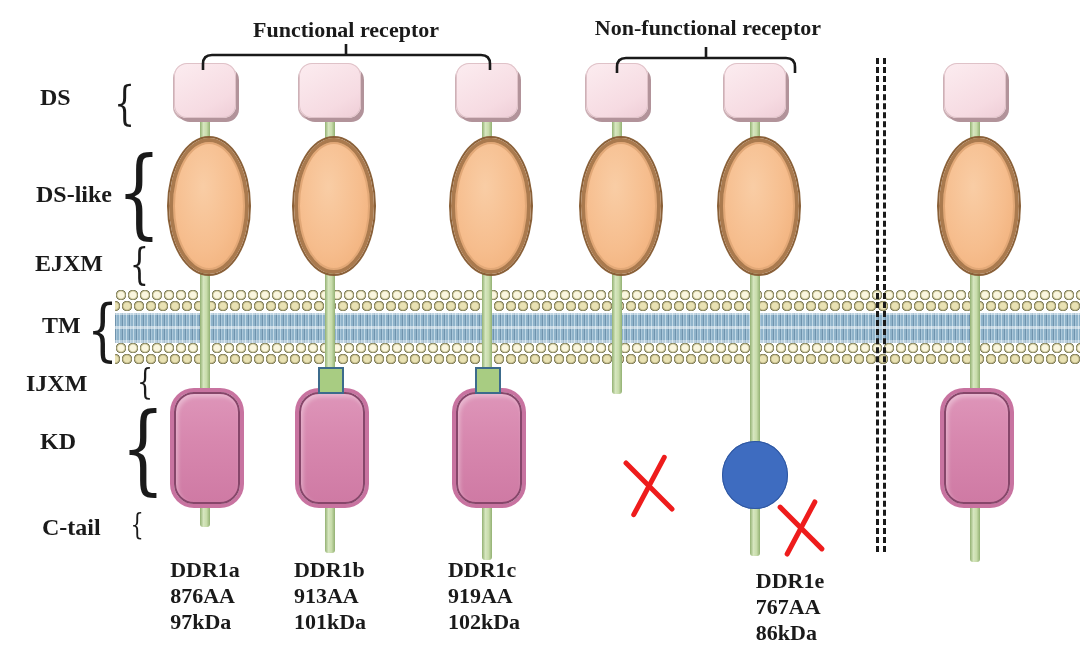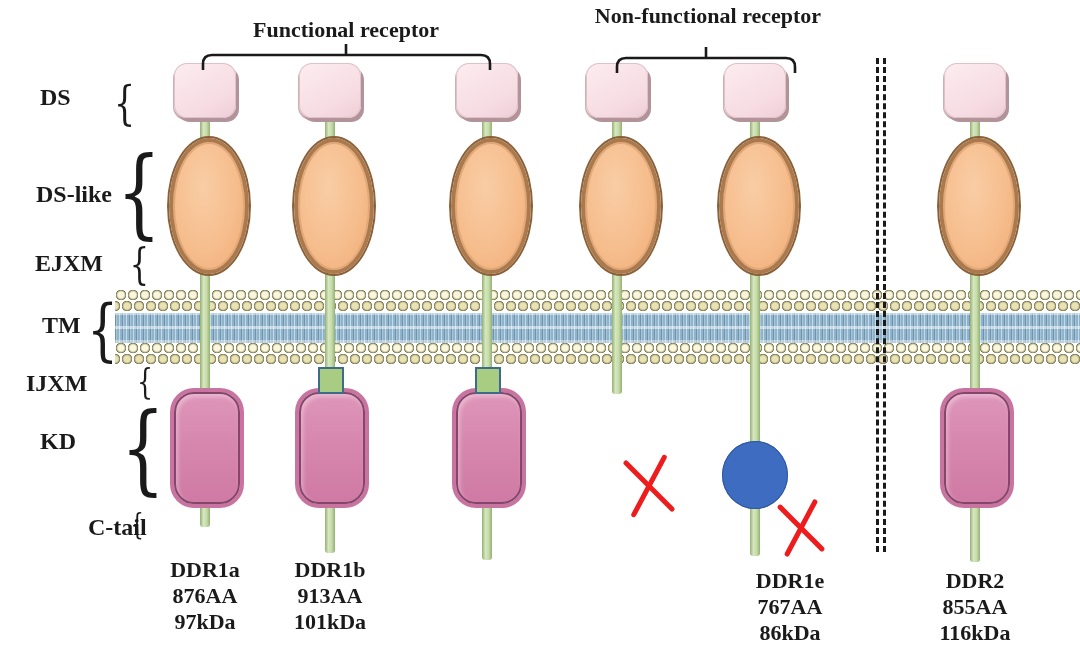--- a/index.html
+++ b/index.html
@@ -3,21 +3,21 @@
 <meta charset="utf-8">
 <style>
   html,body{margin:0;padding:0;background:#ffffff;}
   body{width:1080px;height:646px;position:relative;overflow:hidden;
        font-family:"Liberation Serif","DejaVu Serif",serif;color:#1a1a1a;}
   .stage{position:absolute;inset:0;}
 
   
   .group-label{position:absolute;transform:translateX(-50%);font-size:22px;font-weight:bold;white-space:nowrap;}
   .dlabel{position:absolute;font-size:24px;font-weight:bold;white-space:nowrap;}
-  .rlabel{position:absolute;transform:translateX(-50%);text-align:center;font-size:22px;font-weight:bold;line-height:26px;white-space:nowrap;}
+  .rlabel{position:absolute;transform:translateX(-50%);font-size:22px;font-weight:bold;line-height:26px;white-space:nowrap;}
 
   
   .brace{position:absolute;display:flex;align-items:center;justify-content:center;width:18px;overflow:visible;}
   .brace::before{content:"{";font-family:"DejaVu Serif",serif;font-weight:400;line-height:1;display:block;transform:scaleX(.72);color:#1a1a1a;}
 
   
   .membrane{position:absolute;left:115px;top:289px;width:965px;height:78px;}
   .m-heads{position:absolute;left:0;width:100%;height:25px;
     background-image:
       radial-gradient(circle 5.5px at 6px 6px,#faf6df 52%,#cdc79b 72%,#72724f 90%,transparent 100%),
@@ -69,29 +69,29 @@
 <div class="stage">
 
   <svg class="overlay" width="1080" height="646" viewBox="0 0 1080 646">
     <path d="M 203,70 L 203,64 Q 203,55 212,55 L 481,55 Q 490,55 490,64 L 490,70" fill="none" stroke="#1a1a1a" stroke-width="2.6"></path>
     <path d="M 346,55 L 346,44" fill="none" stroke="#1a1a1a" stroke-width="2.6"></path>
     <path d="M 617,73 L 617,67 Q 617,58 626,58 L 786,58 Q 795,58 795,67 L 795,73" fill="none" stroke="#1a1a1a" stroke-width="2.6"></path>
     <path d="M 706,58 L 706,47" fill="none" stroke="#1a1a1a" stroke-width="2.6"></path>
   </svg>
 
   <div class="group-label" style="left:346px;top:17px;">Functional receptor</div>
-  <div class="group-label" style="left:708px;top:3px;">Non-functional receptor</div>
+  <div class="group-label" style="left:708px;top:15px;">Non-functional receptor</div>
 
   <div class="dlabel" style="left:40px;top:84px;text-align:right;">DS</div>
   <div class="dlabel" style="left:36px;top:181px;">DS-like</div>
   <div class="dlabel" style="left:35px;top:250px;text-align:right;">EJXM</div>
   <div class="dlabel" style="left:36px;top:312px;margin-left:6px;">TM</div>
   <div class="dlabel" style="left:26px;top:370px;">IJXM</div>
   <div class="dlabel" style="left:40px;top:428px;">KD</div>
-  <div class="dlabel" style="left:42px;top:514px;margin-left:46px;">C-tail</div>
+  <div class="dlabel" style="left:42px;top:514px;">C-tail</div>
 
   <div class="brace" style="left:116px;top:82px;height:42px;font-size:46px;"></div>
   <div class="brace" style="left:130px;top:148px;height:88px;font-size:97px;"></div>
   <div class="brace" style="left:130px;top:246px;height:38px;font-size:42px;"></div>
   <div class="brace" style="left:94px;top:299px;height:62px;font-size:68px;"></div>
   <div class="brace" style="left:136px;top:366px;height:32px;font-size:35px;"></div>
   <div class="brace" style="left:134px;top:404px;height:88px;font-size:97px;"></div>
   <div class="brace" style="left:128px;top:511px;height:26px;font-size:29px;"></div>
 
   <div class="membrane">
@@ -144,24 +144,24 @@
   <div class="rlabel" style="left:205px;top:557px;">
     <div>DDR1a</div>
     <div>876AA</div>
     <div>97kDa</div>
   </div>
   <div class="rlabel" style="left:330px;top:557px;">
     <div>DDR1b</div>
     <div>913AA</div>
     <div>101kDa</div>
   </div>
+  <div class="rlabel" style="left:484px;top:557px;">
+    <div>DDR1c</div>
+    <div>919AA</div>
+    <div>102kDa</div>
+  </div>
   <div class="rlabel" style="left:790px;top:568px;">
     <div>DDR1e</div>
     <div>767AA</div>
     <div>86kDa</div>
   </div>
-  <div class="rlabel" style="left:975px;top:568px;">
-    <div>DDR2</div>
-    <div>855AA</div>
-    <div>116kDa</div>
-  </div>
 
 </div>
 
 </body></html>

